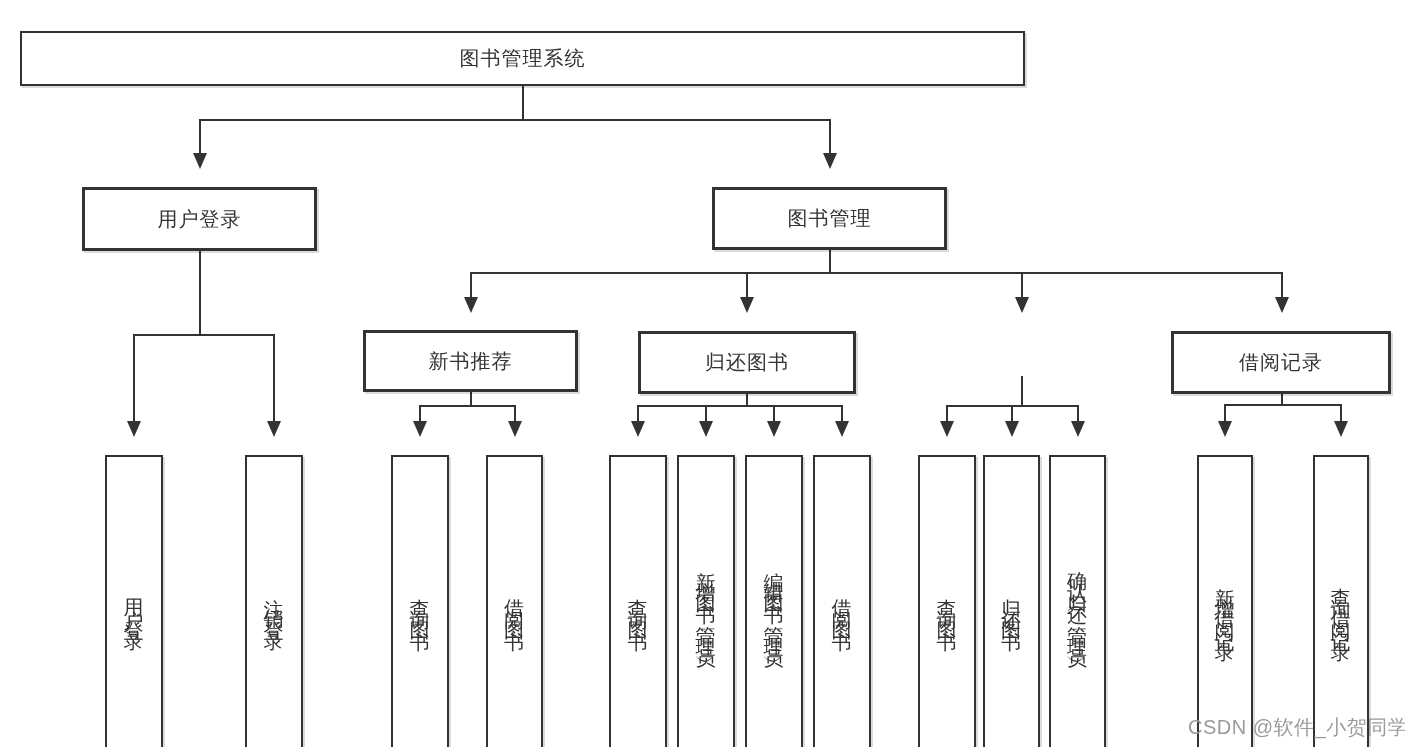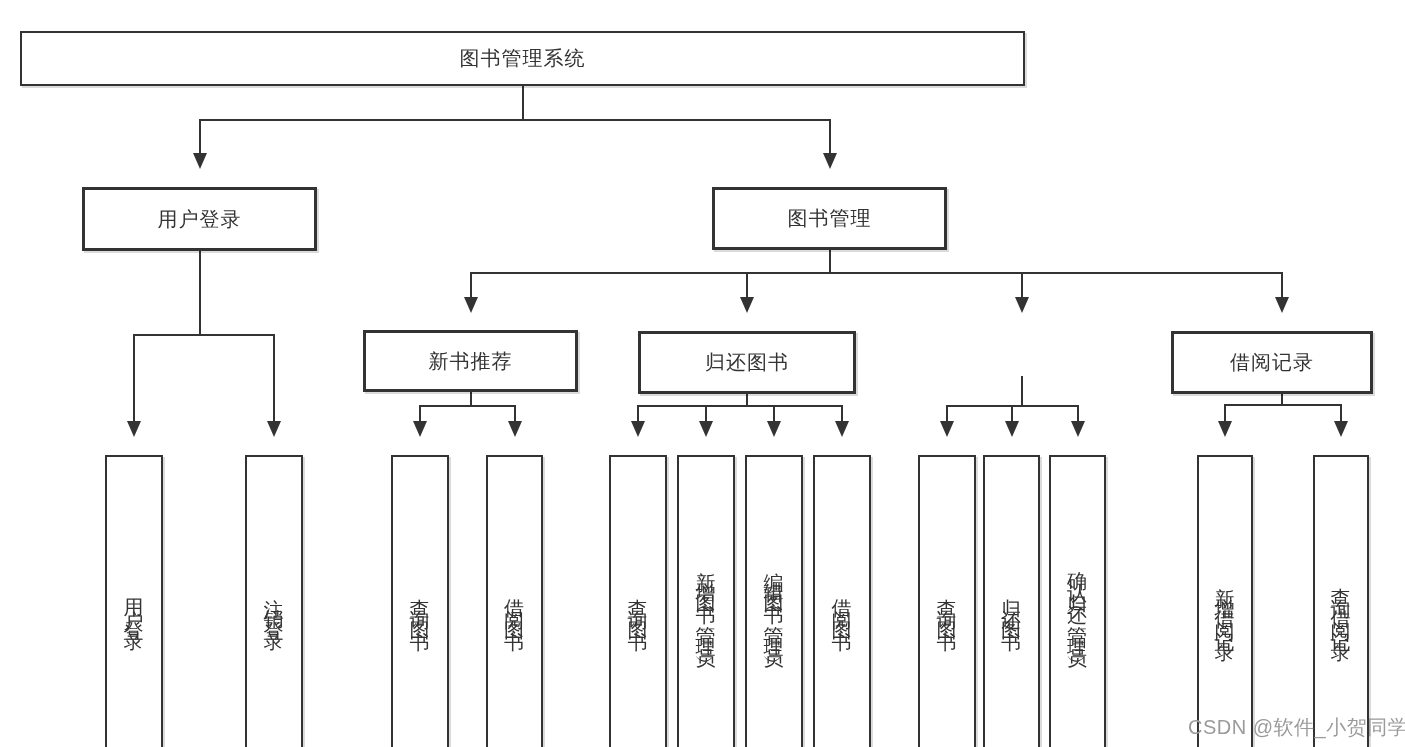--- a/index.html
+++ b/index.html
@@ -48,21 +48,21 @@
   <div class="node b3" style="left:712px;top:169px;width:235px;height:63px;">
     <span>图书管理</span>
   </div>
 
   <div class="node b3" style="left:363px;top:312px;width:215px;height:62px;">
     <span>新书推荐</span>
   </div>
   <div class="node b3" style="left:638px;top:313px;width:218px;height:63px;">
     <span>归还图书</span>
   </div>
-  <div class="node b3" style="left:1171px;top:313px;width:202px;height:63px;">
+  <div class="node b3" style="left:1171px;top:313px;width:220px;height:63px;">
     <span>借阅记录</span>
   </div>
 
   <div class="node leaf" style="left:105px;top:437px;width:58px;height:300px;">
     <span>用户登录</span>
   </div>
   <div class="node leaf" style="left:245px;top:437px;width:58px;height:300px;">
     <span>注销登录</span>
   </div>
 

